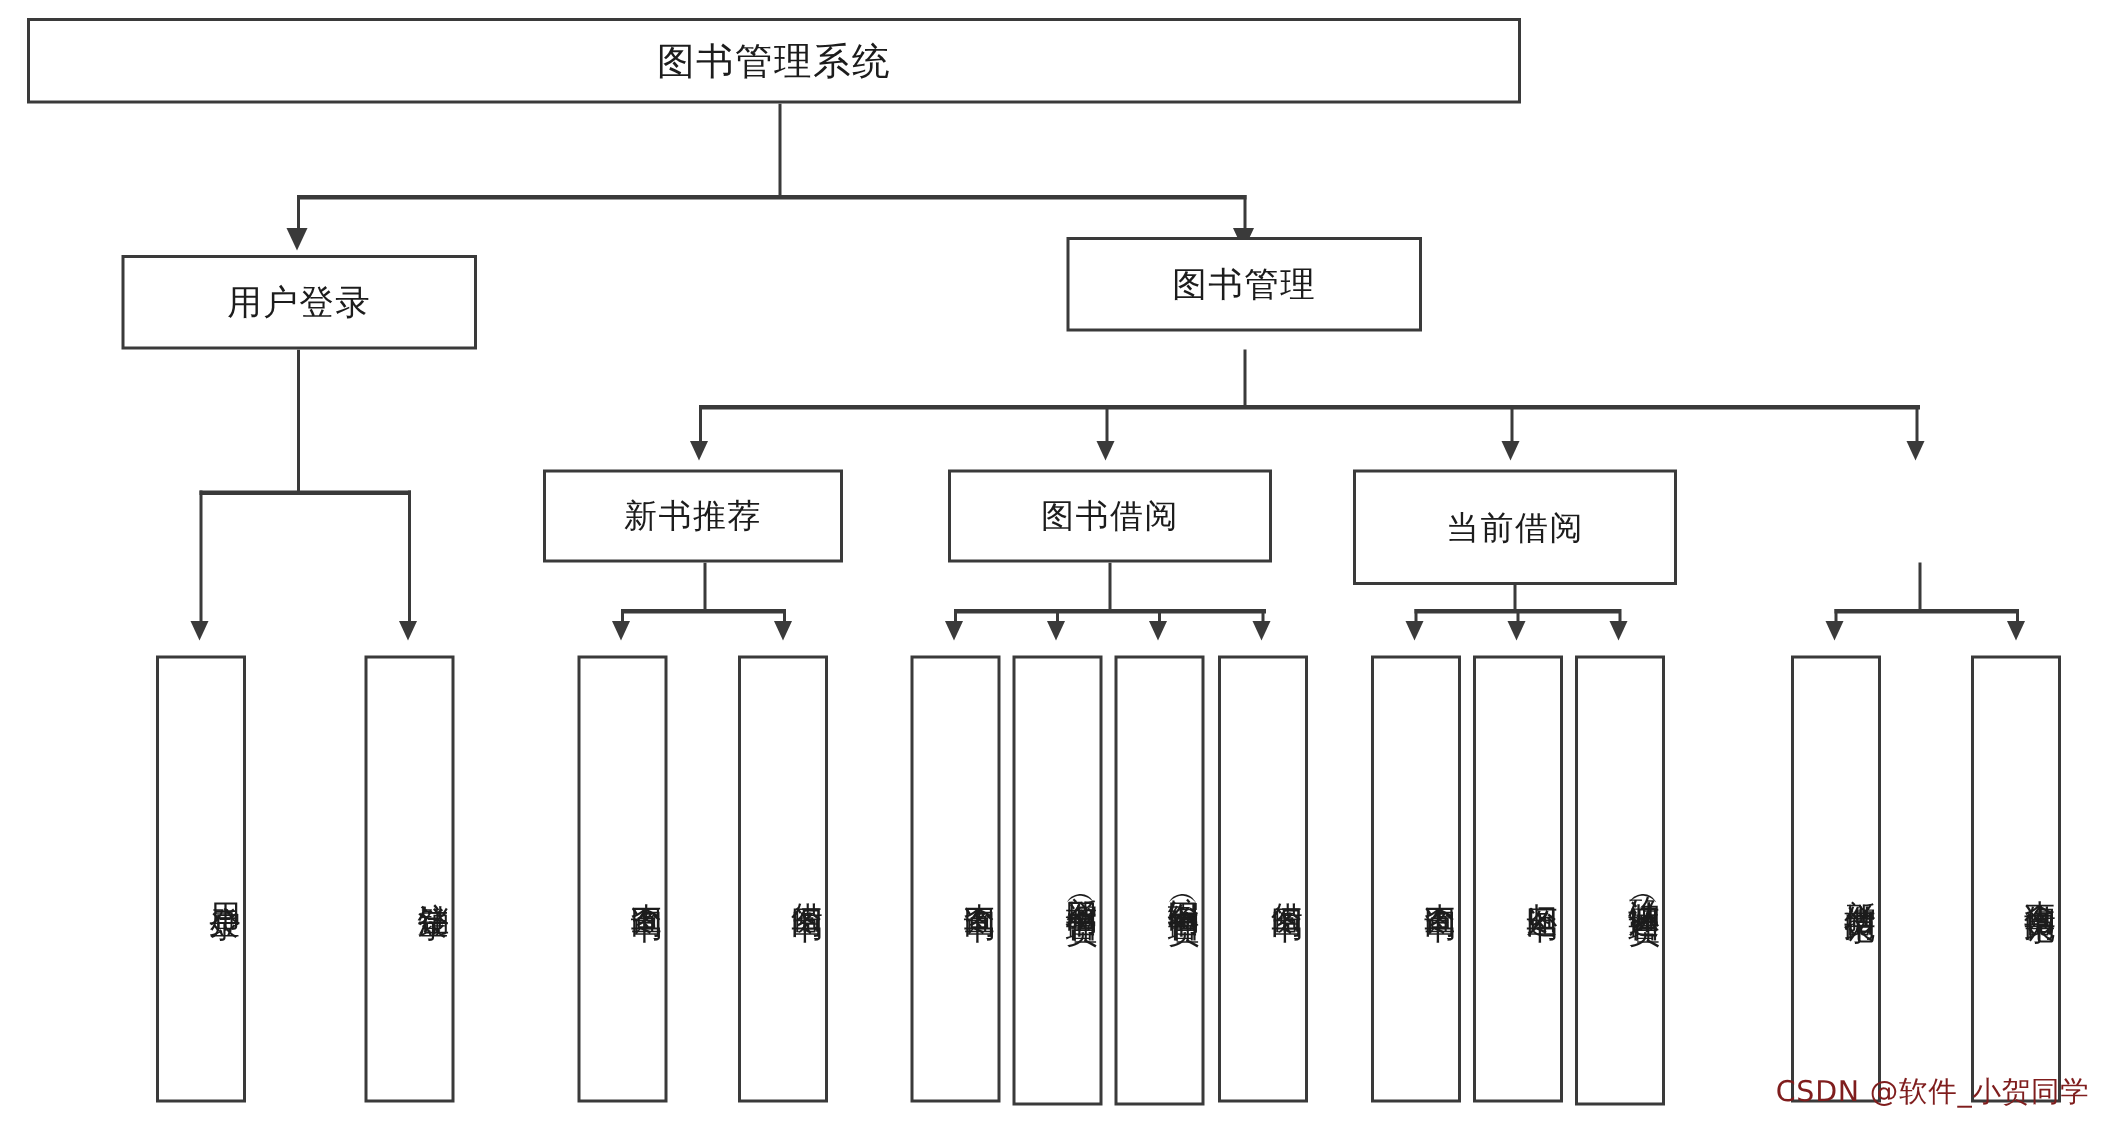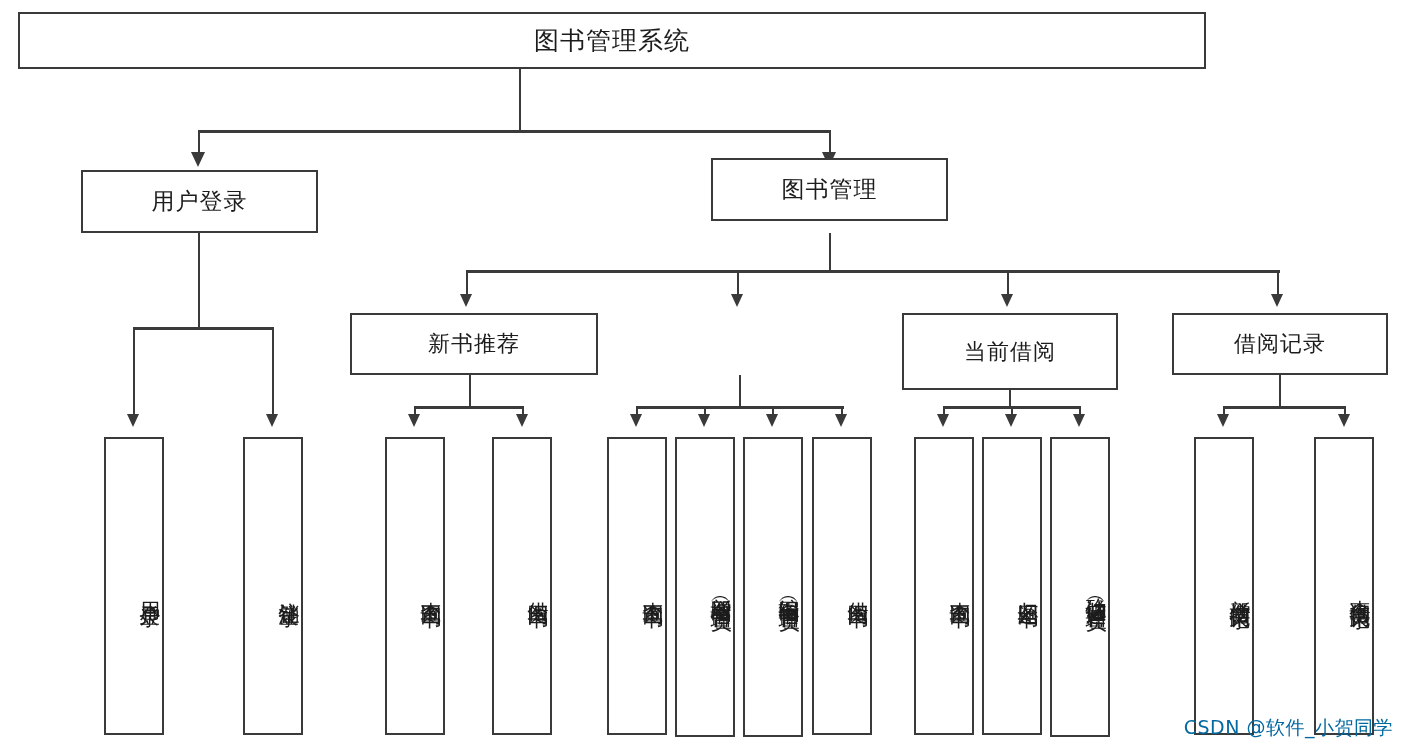--- a/index.html
+++ b/index.html
@@ -75,32 +75,32 @@
   .arrow.small {
     border-left-width: 6px;
     border-right-width: 6px;
     border-top-width: 13px;
   }
   .watermark {
     position: absolute;
     right: 12px;
     bottom: 6px;
     font-size: 19px;
-    color: #0369a1;
+    color: #7f1d1d;
     letter-spacing: 0.5px;
     z-index: 5;
     white-space: nowrap;
   }
 </style>
 </head>
 <body>
 
 <div id="canvas">
 
-  <div class="node root" style="left:18px; top:12px; width:1188px; height:57px;">
+  <div class="node root" style="left:18px; top:12px; width:996px; height:57px;">
     <span>图书管理系统</span>
   </div>
 
   <div class="edge v" style="left:518.5px; top:69px; height:62px;"></div>
 
   <div class="edge h" style="left:198px; top:130px; width:633px;"></div>
 
   <div class="edge v" style="left:197.5px; top:130px; height:26px;"></div>
   <div class="arrow" style="left:191px; top:152px;"></div>
   <div class="edge v" style="left:828.5px; top:130px; height:26px;"></div>
@@ -124,28 +124,28 @@
   <div class="edge h" style="left:466px; top:270px; width:814px;"></div>
   <div class="edge v" style="left:465.5px; top:270px; height:27px;"></div>
   <div class="arrow small" style="left:460px; top:294px;"></div>
   <div class="edge v" style="left:736.5px; top:270px; height:27px;"></div>
   <div class="arrow small" style="left:731px; top:294px;"></div>
   <div class="edge v" style="left:1006.5px; top:270px; height:27px;"></div>
   <div class="arrow small" style="left:1001px; top:294px;"></div>
   <div class="edge v" style="left:1276.5px; top:270px; height:27px;"></div>
   <div class="arrow small" style="left:1271px; top:294px;"></div>
 
-  <div class="node level3" style="left:350px; top:313px; width:248px; height:62px;font-family:Liberation Serif, serif;">
+  <div class="node level3" style="left:362px; top:313px; width:200px; height:62px;font-family:Liberation Serif, serif;">
     <span>新书推荐</span>
+  </div>
+  <div class="node level3" style="left:632px; top:313px; width:216px; height:62px;">
+    <span>图书借阅</span>
   </div>
   <div class="node level3" style="left:902px; top:313px; width:216px; height:77px;">
     <span>当前借阅</span>
-  </div>
-  <div class="node level3" style="left:1172px; top:313px; width:216px; height:62px;">
-    <span>借阅记录</span>
   </div>
 
   <div class="edge v" style="left:468.5px; top:375px; height:33px;"></div>
   <div class="edge h" style="left:414px; top:406px; width:110px;"></div>
   <div class="edge v" style="left:413.5px; top:406px; height:12px;"></div>
   <div class="arrow small" style="left:408px; top:414px;"></div>
   <div class="edge v" style="left:521.5px; top:406px; height:12px;"></div>
   <div class="arrow small" style="left:516px; top:414px;"></div>
 
   <div class="edge v" style="left:738.5px; top:375px; height:33px;"></div>

